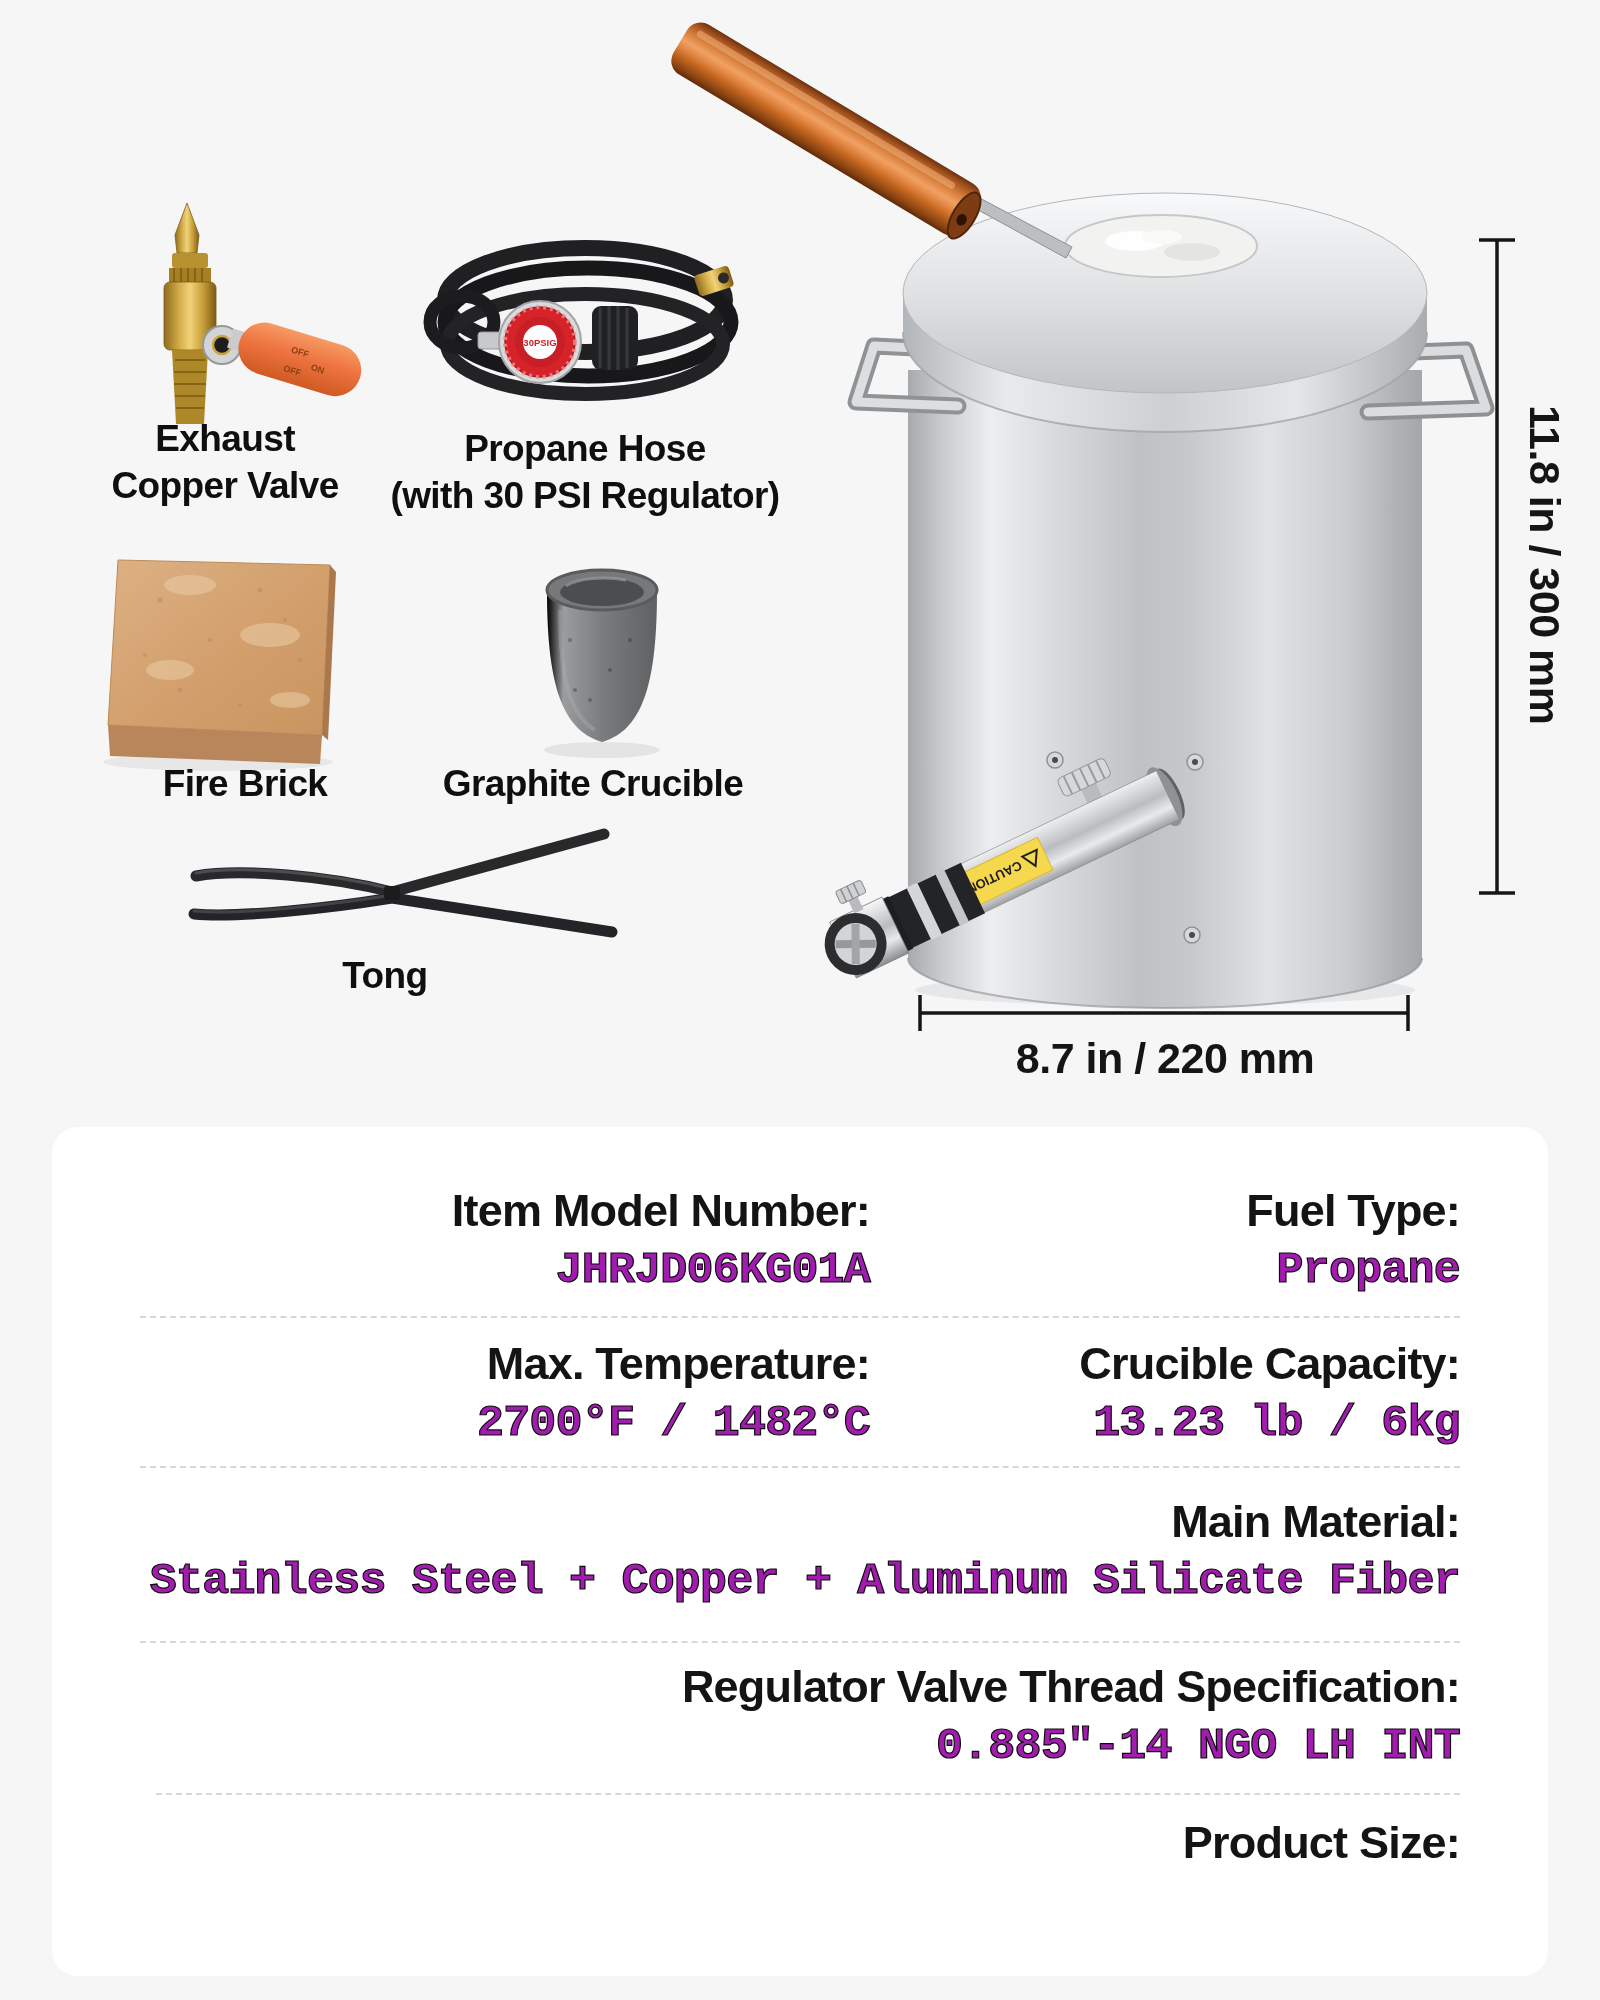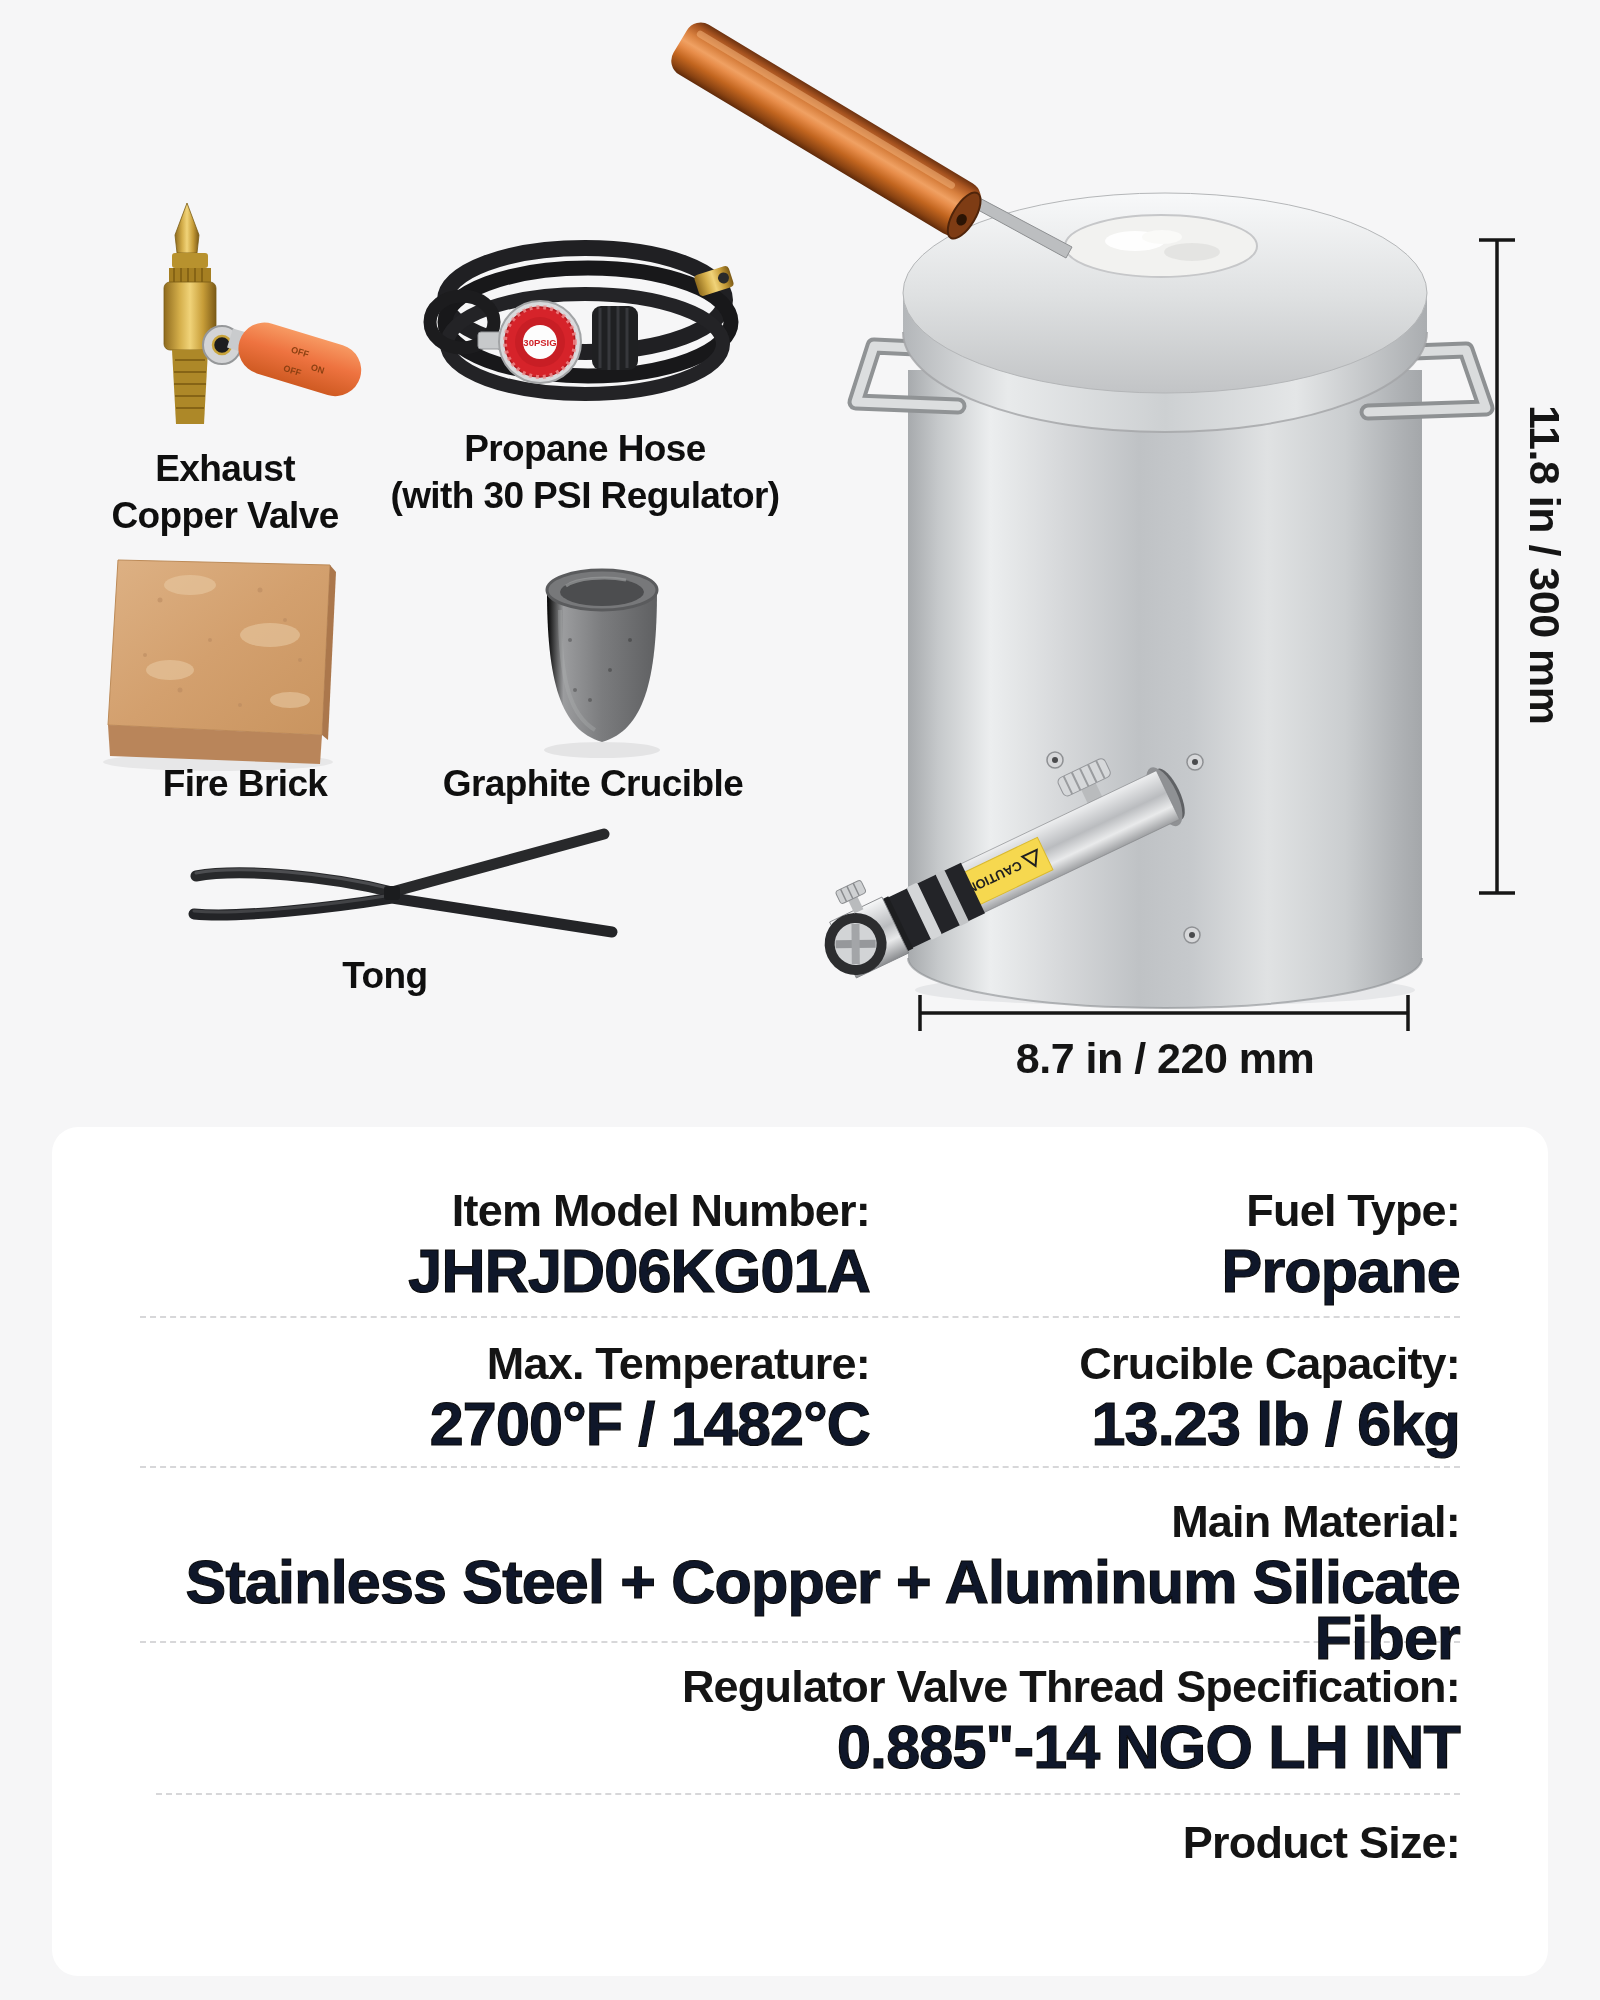--- a/index.html
+++ b/index.html
@@ -27,22 +27,22 @@
     position:absolute;left:52px;top:1127px;width:1496px;height:849px;
     background:#ffffff;border-radius:26px;box-sizing:border-box;
     padding:0 88px;
   }
   .row{box-sizing:border-box;display:flex;border-bottom:2px dashed #d7d7d9;text-align:right;}
   .row.last{border-bottom:none;}
   .cell{flex:1;}
   .cell.left{flex:0 0 730px;}
   .spec-label{font-size:45px;font-weight:700;letter-spacing:-0.8px;line-height:56px;color:#141414;}
   .spec-value{
-    font-size:61px;font-weight:700;letter-spacing:-0.8px;line-height:56px;color:#0f172a;
-    -webkit-text-stroke:1.2px #0c0c0c;margin-top:4px;
+    font-size:45px;font-weight:700;letter-spacing:-0.8px;line-height:56px;color:#a21caf;
+    -webkit-text-stroke:1.2px #0c0c0c;margin-top:4px;font-family:Liberation Mono, monospace;
   }
 </style>
 </head>
 <body>
 
 <div class="scene">
 <svg width="1600" height="1120" viewBox="0 0 1600 1120">
   <defs>
     <linearGradient id="bodyGrad" x1="908" y1="0" x2="1422" y2="0" gradientUnits="userSpaceOnUse">
       <stop offset="0" stop-color="#a7aaad"></stop>
@@ -293,21 +293,21 @@
 
   <g fill="none" stroke-linecap="round" stroke-linejoin="round">
     <path d="M196,876 C240,868 330,876 392,892 L604,834" stroke="#28292b" stroke-width="11"></path>
     <path d="M194,914 C240,918 330,908 392,898 L612,932" stroke="#232427" stroke-width="11"></path>
     <path d="M196,873 C240,865 330,873 392,889" stroke="#55565a" stroke-width="3" opacity="0.8"></path>
     <path d="M194,911 C240,915 330,905 392,895" stroke="#4a4b4f" stroke-width="3" opacity="0.8"></path>
     <rect x="384" y="886" width="16" height="14" rx="3" fill="#1b1c1e" stroke="none"></rect>
   </g>
 </svg>
 
-  <div class="comp-label" style="left:60px;top:445px;width:330px;">
+  <div class="comp-label" style="left:60px;top:415px;width:330px;">
     <div>Exhaust</div>
     <div>Copper Valve</div>
   </div>
   <div class="comp-label" style="left:345px;top:425px;width:480px;">
     <div>Propane Hose</div>
     <div>(with 30 PSI Regulator)</div>
   </div>
   <div class="comp-label" style="left:95px;top:760px;width:300px;">Fire Brick</div>
   <div class="comp-label" style="left:428px;top:760px;width:330px;">Graphite Crucible</div>
   <div class="comp-label" style="left:235px;top:952px;width:300px;">Tong</div>

